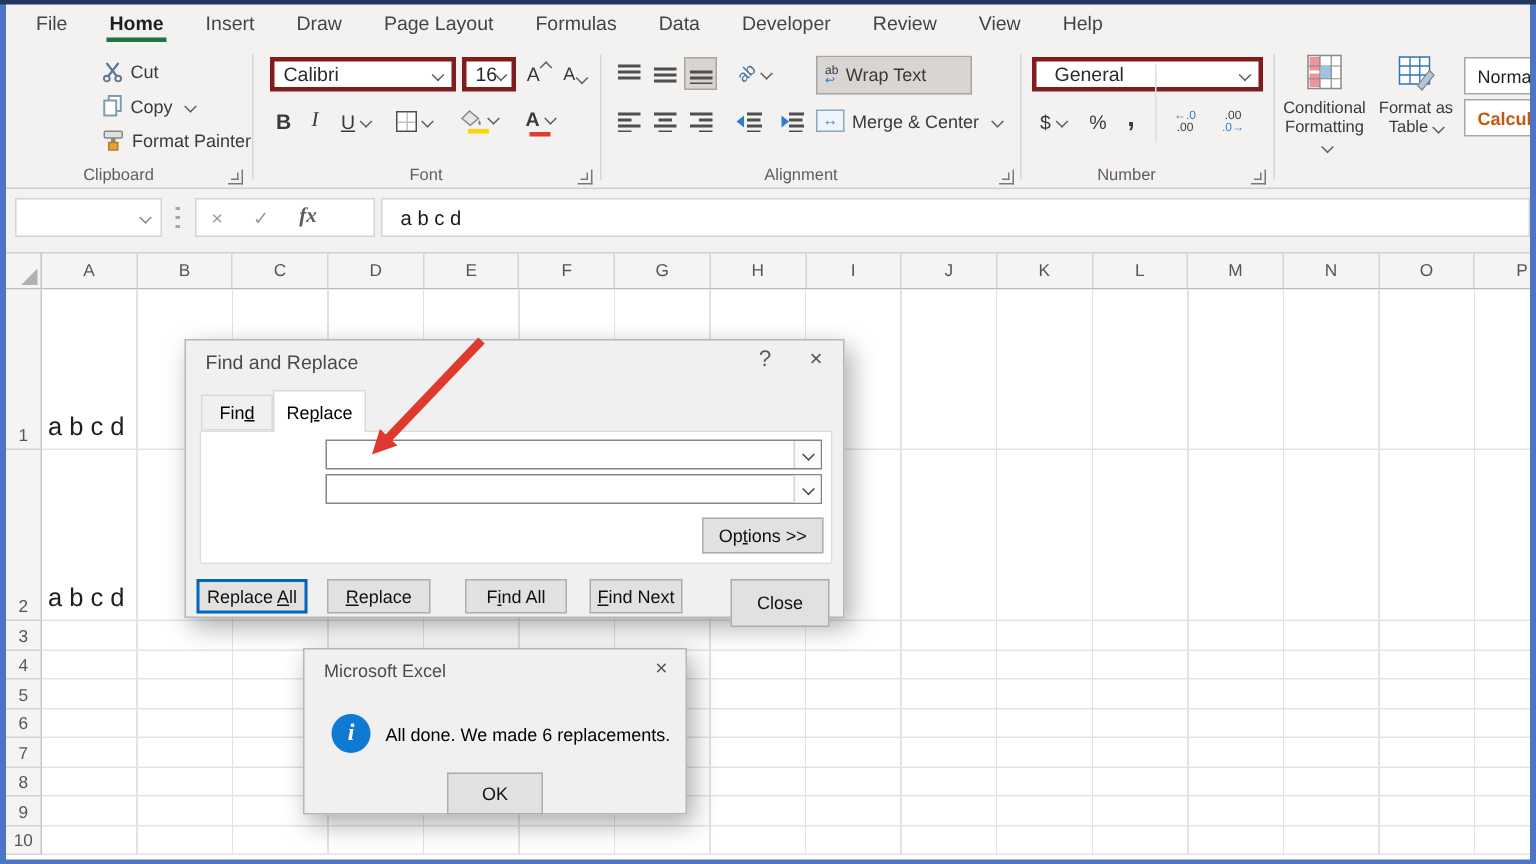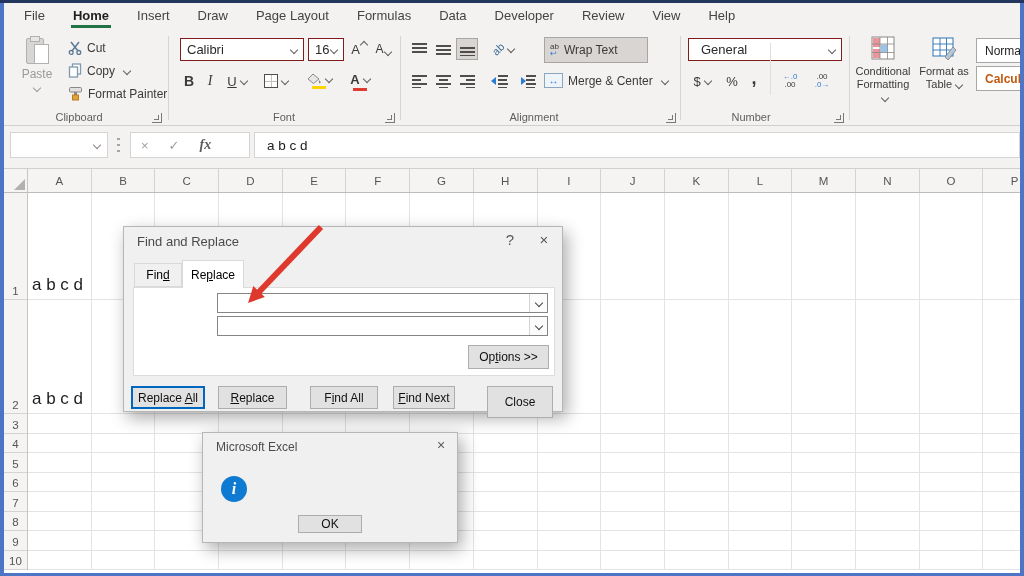--- a/index.html
+++ b/index.html
@@ -27,21 +27,21 @@
   .grp-sep{position:absolute;top:7px;width:1px;height:84px;background:#d8d6d4;}
   .grp-label{position:absolute;top:82px;font-size:11px;color:#605e5c;text-align:center;}
   .launcher{position:absolute;top:84px;width:9px;height:9px;border-right:1px solid #7a7876;border-bottom:1px solid #7a7876;}
   .launcher::after{content:"";position:absolute;left:2px;top:2px;width:4px;height:4px;
     border-right:1px solid #7a7876;border-bottom:1px solid #7a7876;}
   .rbtn-lbl{font-size:12px;color:#3b3a39;}
   .chv{display:inline-block;width:5px;height:5px;border-right:1.2px solid #5f5e5c;border-bottom:1.2px solid #5f5e5c;
     transform:rotate(45deg);margin-left:4px;flex:none;}
   .chv.up{transform:rotate(225deg);}
   .smallbtn{position:absolute;display:flex;align-items:center;gap:5px;height:21px;cursor:default;}
-  .combo{position:absolute;background:#fff;border:1px solid #7f1d1d;display:flex;align-items:center;
+  .combo{position:absolute;background:#fff;border:3px solid #7f1d1d;display:flex;align-items:center;
     font-size:13px;color:#2b2a29;box-sizing:border-box;padding-left:6px;}
   .combo .chv{margin-left:auto;margin-right:6px;}
   .pressed{background:#d8d5d2;box-shadow:inset 0 0 0 1px #a8a6a4;}
   .ribtn{position:absolute;display:flex;align-items:center;justify-content:center;width:22px;height:22px;}
 
   
   .bars{width:15px;height:13px;background-repeat:no-repeat;flex:none;}
   .al-top{background-image:linear-gradient(#4f4e4c,#4f4e4c),linear-gradient(#4f4e4c,#4f4e4c),linear-gradient(#4f4e4c,#4f4e4c);
     background-size:15px 2px;background-position:0 0,0 4px,0 8px;}
   .al-mid{background-image:linear-gradient(#4f4e4c,#4f4e4c),linear-gradient(#4f4e4c,#4f4e4c),linear-gradient(#4f4e4c,#4f4e4c);
@@ -133,29 +133,20 @@
       <div class="tab">View</div>
       <div class="tab">Help</div>
     </div>
 
   <div id="ribbon">
     <div class="grp-sep" style="left:164px"></div>
     <div class="grp-sep" style="left:396px"></div>
     <div class="grp-sep" style="left:676px"></div>
     <div class="grp-sep" style="left:845px"></div>
 
-    <div class="abs" style="left:8px;top:7px;width:50px;height:72px;display:flex;flex-direction:column;align-items:center;">
-      <span style="position:relative;width:22px;height:28px;">
-        <span style="position:absolute;left:0;top:2px;width:16px;height:24px;border:1.5px solid #b3b1af;border-radius:2px;background:#d8d6d4;"></span>
-        <span style="position:absolute;left:4px;top:0;width:8px;height:4px;border:1.5px solid #b3b1af;background:#e8e6e4;"></span>
-        <span style="position:absolute;left:8px;top:8px;width:13px;height:18px;background:#fff;border:1px solid #b3b1af;"></span>
-      </span>
-      <span class="rbtn-lbl" style="color:#9c9a98;margin-top:3px;">Paste</span>
-      <span class="chv" style="border-color:#9c9a98;margin:4px 0 0 0;"></span>
-    </div>
     <div class="smallbtn" style="left:64px;top:8px;">
       <svg width="14" height="14" viewBox="0 0 14 14">
         <path d="M3 1 L10 10 M11 1 L4 10" stroke="#5c7996" stroke-width="1.5" fill="none"></path>
         <circle cx="3.2" cy="11.4" r="1.9" fill="none" stroke="#5c7996" stroke-width="1.3"></circle>
         <circle cx="10.8" cy="11.4" r="1.9" fill="none" stroke="#5c7996" stroke-width="1.3"></circle>
       </svg>
       <span class="rbtn-lbl">Cut</span>
     </div>
     <div class="smallbtn" style="left:64px;top:31px;">
       <svg width="14" height="15" viewBox="0 0 14 15">
@@ -437,21 +428,22 @@
       </div>
     <div class="wbtn" style="left:363px;top:159px;width:66px;height:32px;">
       <span>Close</span>
       </div>
   </div>
 
   <div class="dlg" style="left:202px;top:432px;width:256px;height:111px;z-index:22;">
     <div class="dlg-title" style="font-size:12px;">Microsoft Excel</div>
     <span class="dlg-x" style="right:6px;font-size:14px;">×</span>
     <div class="info-ico" style="left:18px;top:43px;">i</div>
-    <div class="wbtn" style="left:95px;top:82px;width:64px;height:18px;">
+    <div class="dlbl" style="left:54px;top:50px;width:195px;">All done. We made 6 replacements.</div>
+    <div class="wbtn" style="left:95px;top:82px;width:64px;height:28px;">
       <span>OK</span>
       </div>
   </div>
 
   <svg class="abs" style="left:0;top:0;width:1024px;height:576px;pointer-events:none;z-index:40;">
     <line id="arrow-line" x1="321" y1="227" x2="258" y2="293" stroke-width="6" stroke="#df392e"></line>
     <polygon id="arrow-head" points="248,303 264.9,297 253.3,286" fill="#df392e"></polygon>
   </svg>
 
   <div class="edge" id="edge-l"></div>

